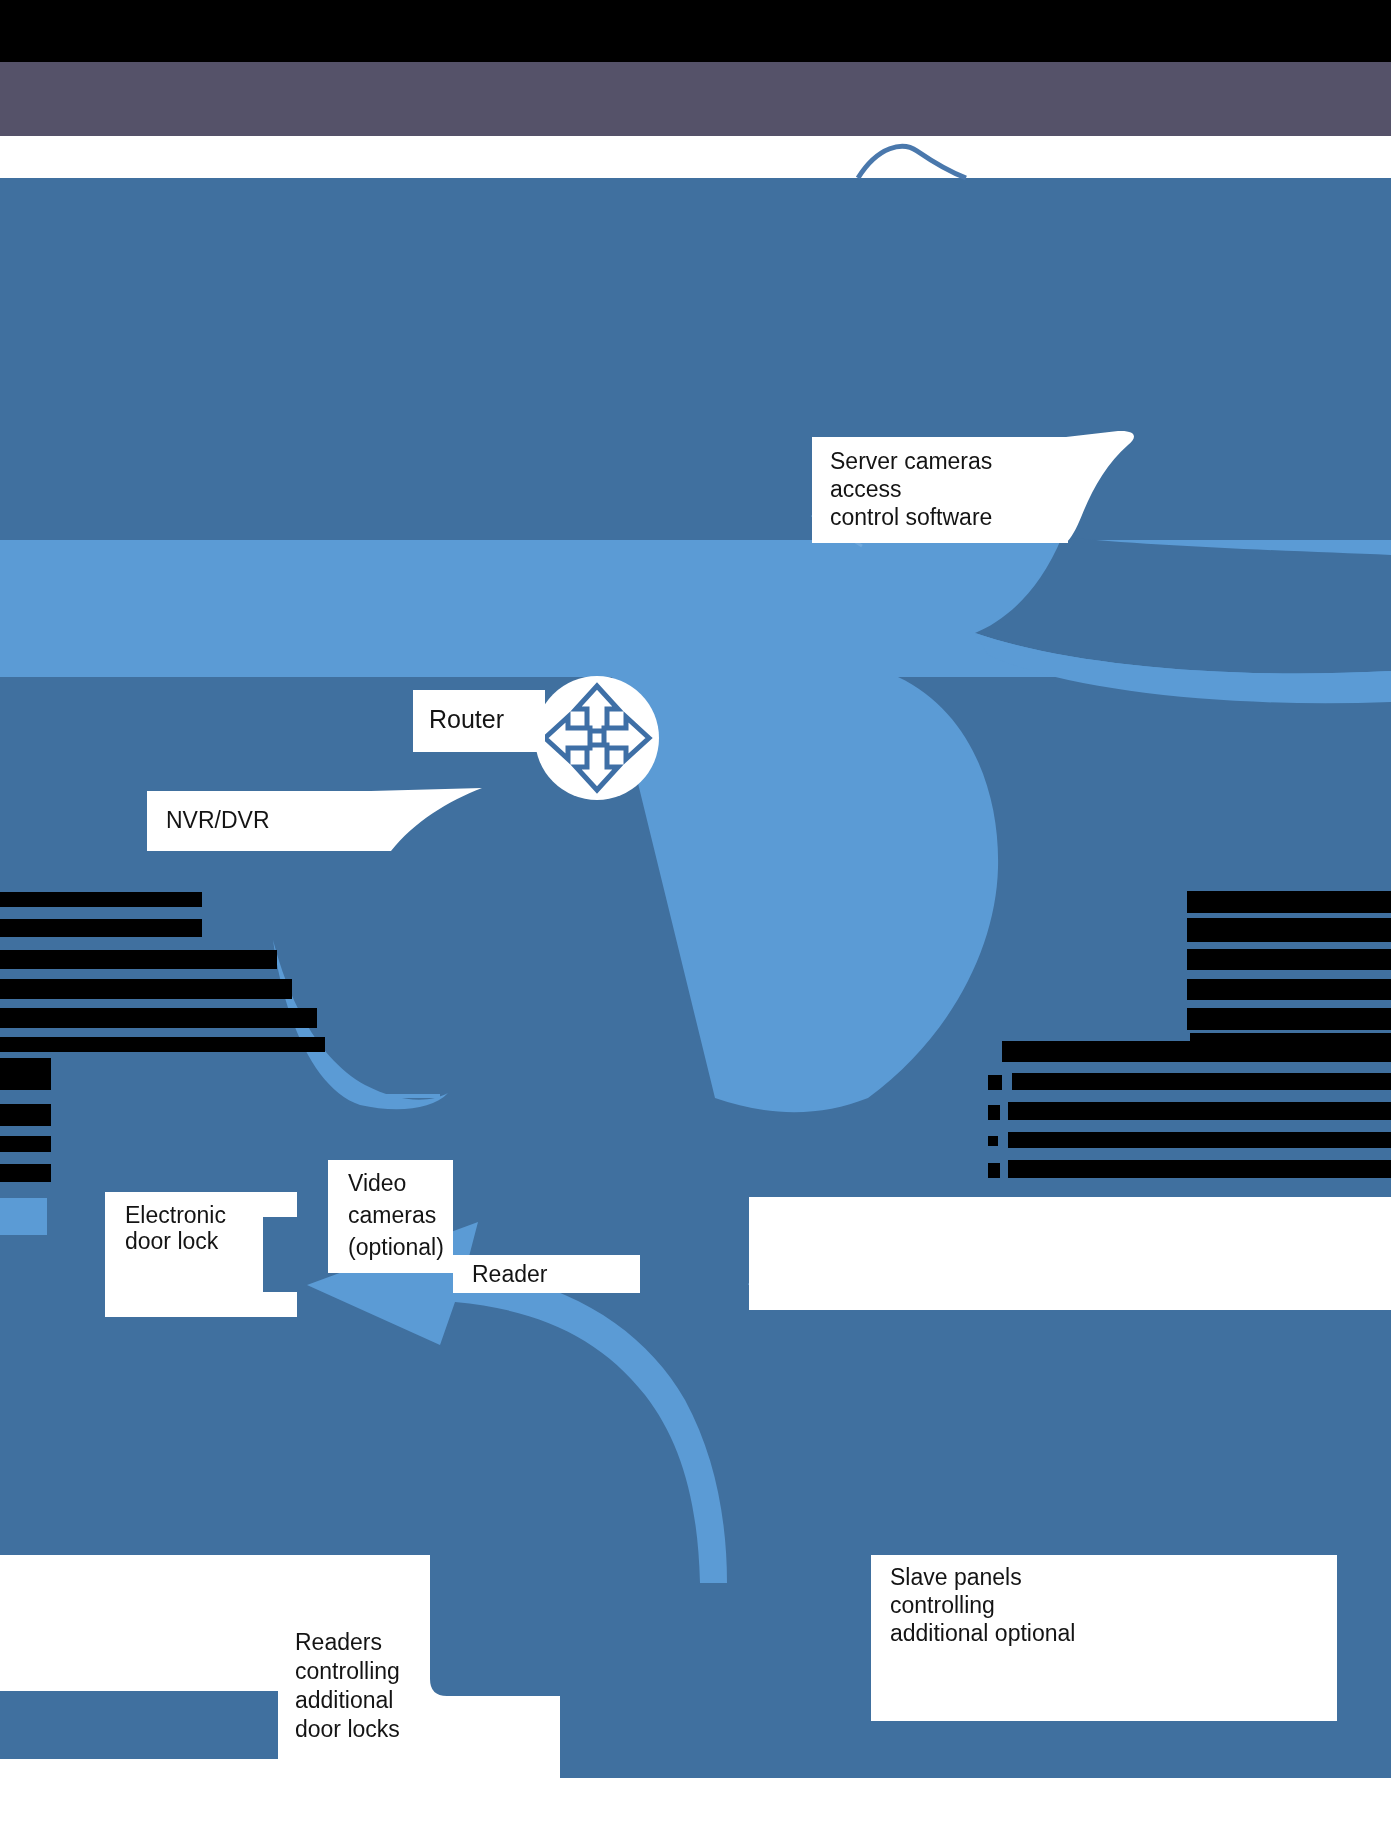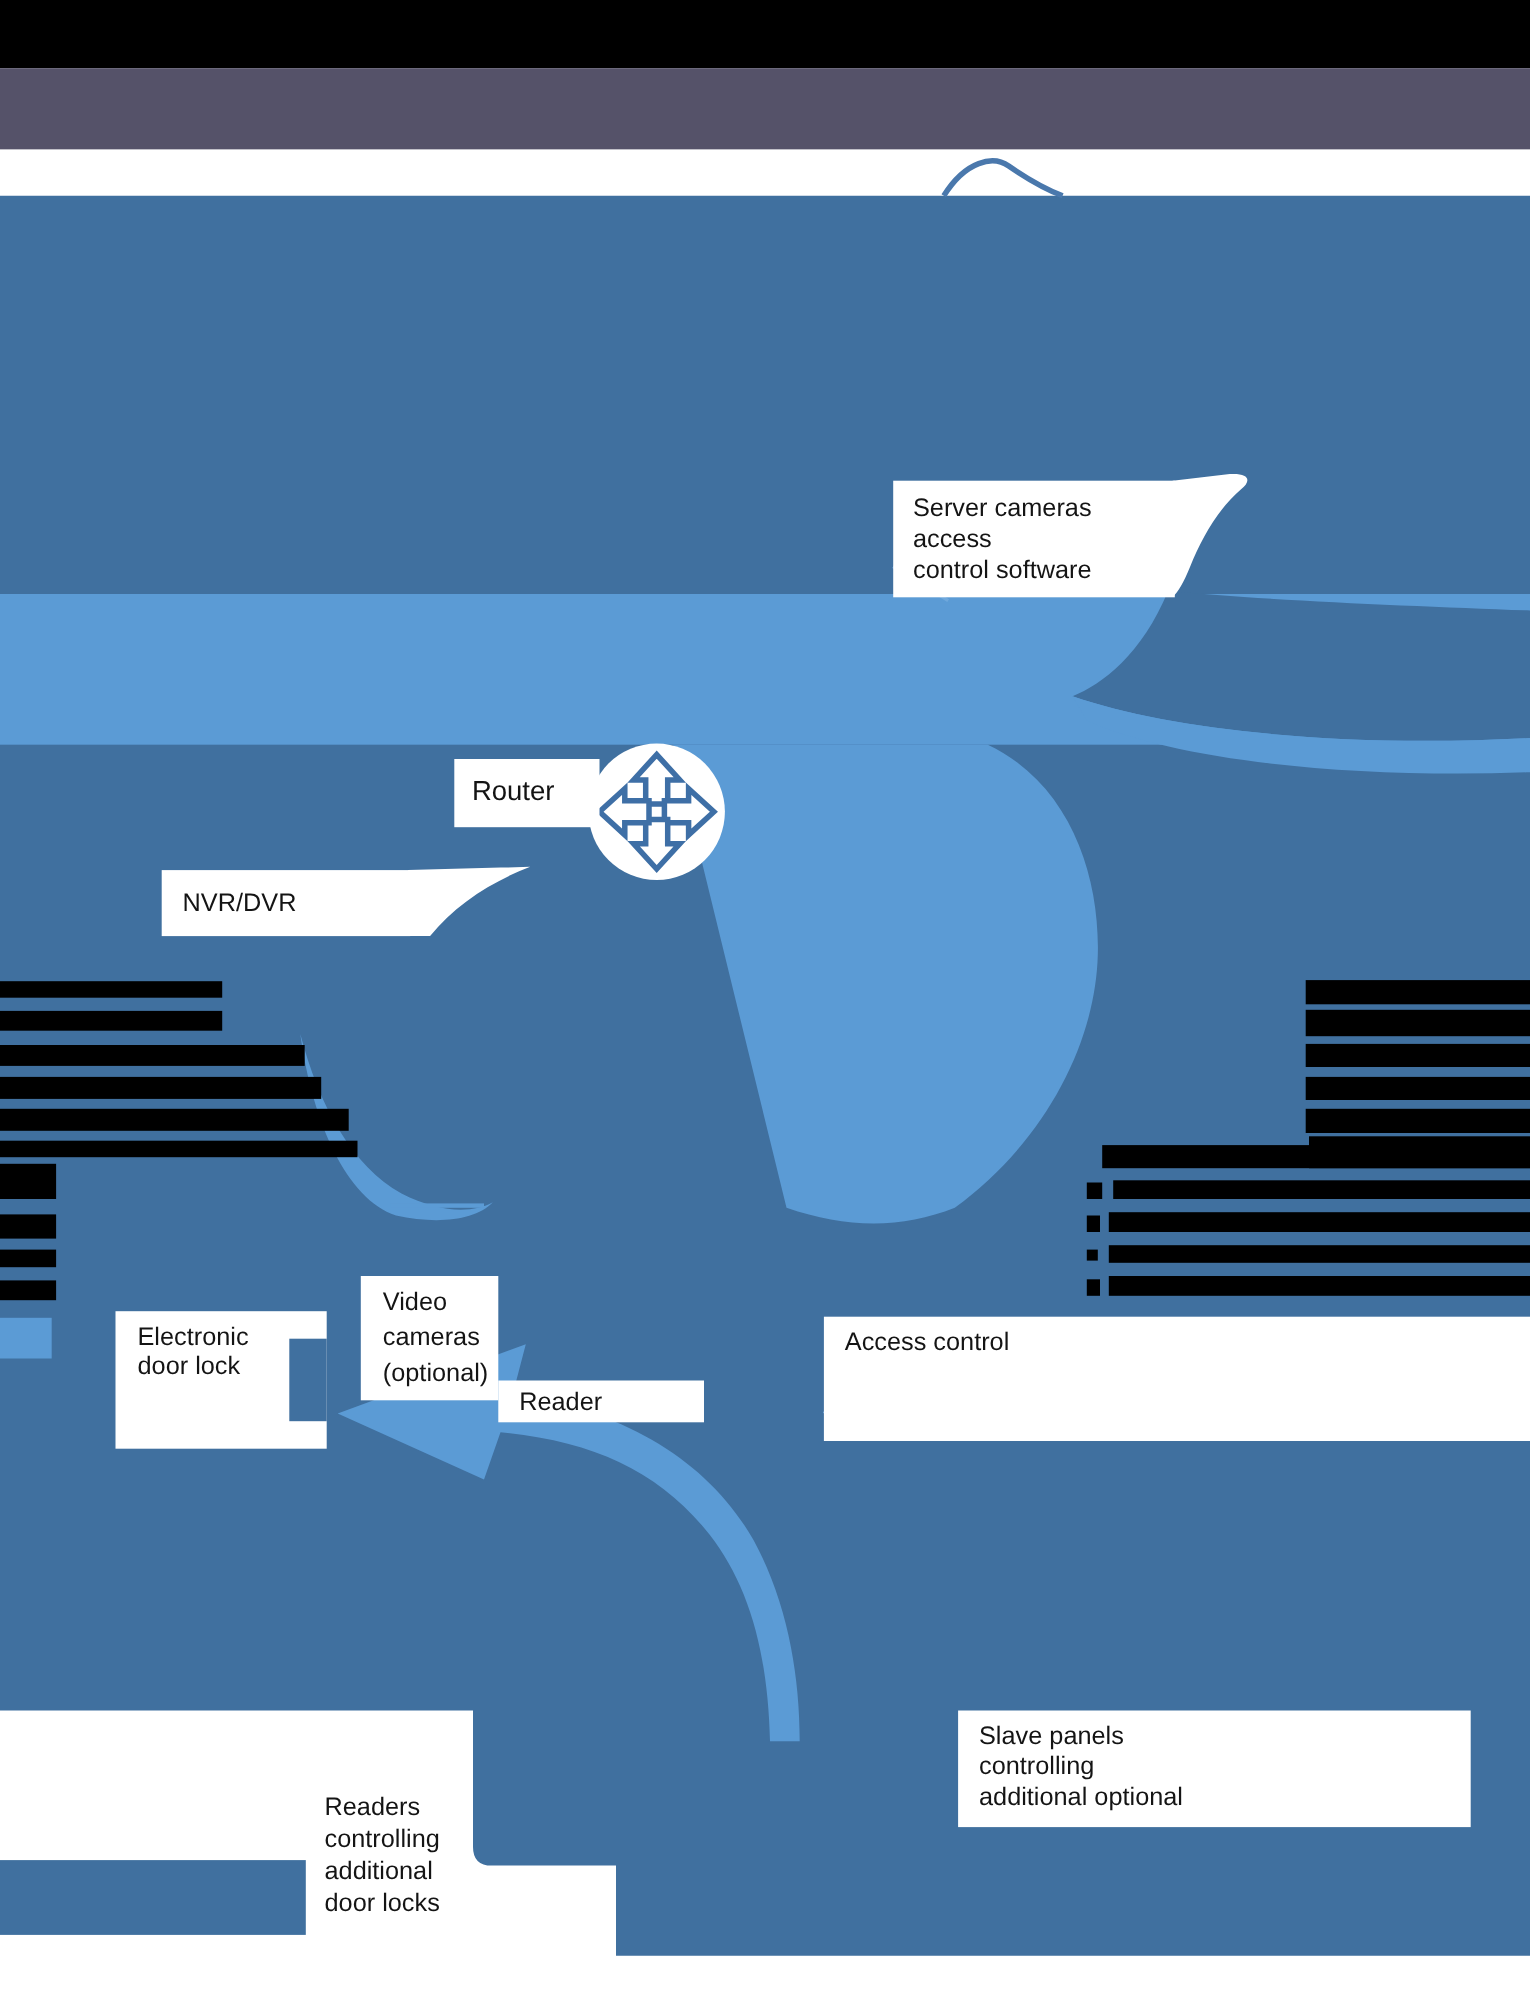--- a/index.html
+++ b/index.html
@@ -15,21 +15,21 @@
   .lbl-line{display:block;}
   
   #server-box{left:812px;top:437px;width:256px;height:106px;padding:10px 0 0 18px;box-sizing:border-box;}
   #router-box{left:413px;top:690px;width:132px;height:62px;padding:15px 0 0 16px;box-sizing:border-box;font-size:25px;}
   #nvr-box{left:147px;top:791px;width:226px;height:60px;padding:15px 0 0 19px;box-sizing:border-box;}
   #video-box{left:328px;top:1160px;width:125px;height:113px;padding:7px 0 0 20px;box-sizing:border-box;line-height:32px;}
   #doorlock-box{left:105px;top:1192px;width:192px;height:125px;padding:10px 0 0 20px;box-sizing:border-box;line-height:26px;}
   #doorlock-notch{position:absolute;left:263px;top:1217px;width:34px;height:75px;background:#40709F;}
   #reader-box{left:453px;top:1255px;width:187px;height:38px;padding:5px 0 0 19px;box-sizing:border-box;}
   #access-box{left:749px;top:1197px;width:642px;height:113px;padding:8px 0 0 19px;box-sizing:border-box;line-height:28px;}
-  #slave-box{left:871px;top:1555px;width:466px;height:106px;padding:8px 0 0 19px;box-sizing:border-box;line-height:28px;}
+  #slave-box{left:871px;top:1555px;width:466px;height:166px;padding:8px 0 0 19px;box-sizing:border-box;line-height:28px;}
   #readers-label{left:295px;top:1628px;width:160px;line-height:29px;}
   .redacted{position:absolute;background:#000000;}
 </style>
 </head>
 <body>
 
 <div id="stage">
 
   <div id="top-black" class="bar"></div>
   <div id="top-purple" class="bar"></div>
@@ -100,21 +100,20 @@
     <span class="lbl-line">Electronic</span>
     <span class="lbl-line">door lock</span>
   </div>
   <div id="doorlock-notch"></div>
 
   <div id="reader-box" class="label whitebox">
     <span>Reader</span>
   </div>
 
   <div id="access-box" class="label whitebox">
-    <span class="lbl-line">Access control</span>
   </div>
 
   <div id="slave-box" class="label whitebox">
     <span class="lbl-line">Slave panels</span>
     <span class="lbl-line">controlling</span>
     <span class="lbl-line">additional optional</span>
   </div>
 
   <div id="readers-label" class="label">
     <span class="lbl-line">Readers</span>

